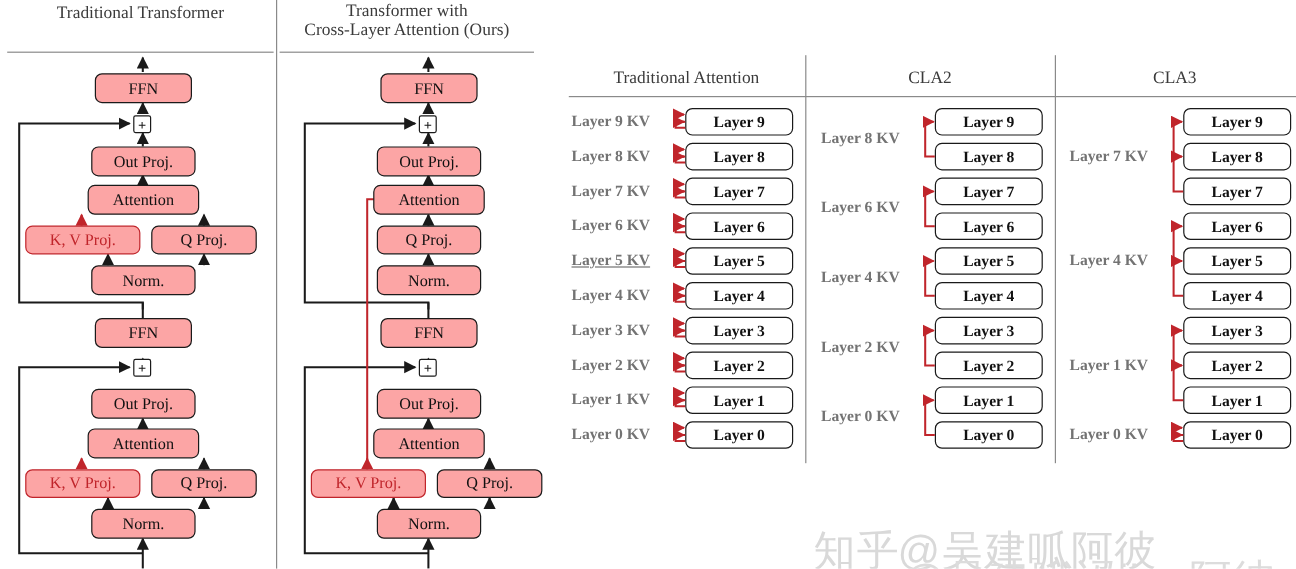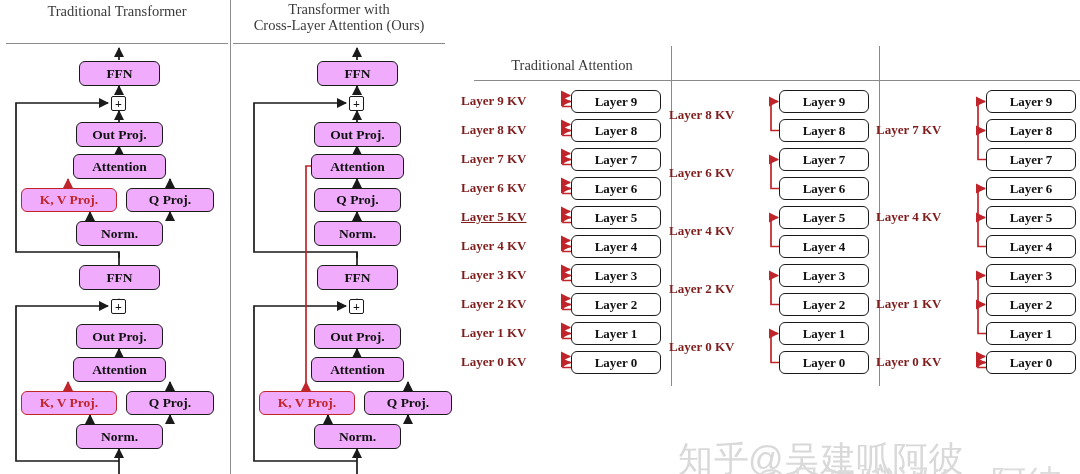--- a/index.html
+++ b/index.html
@@ -17,23 +17,23 @@
     position:absolute;text-align:center;
     font-family:"Liberation Serif", serif;
     font-size:14.5px;color:#3b3b3b;line-height:16px;
     white-space:pre-line;
   }
 
   
   .tbox{
     position:absolute;box-sizing:border-box;
     border:1.6px solid #1a1a1a;border-radius:6px;
-    background:#f0abfc;
-    font-family:"Liberation Serif", serif;
-    font-weight:bold;font-size:13.5px;color:#111111;
+    background:#fca5a5;
+    font-family:"Liberation Serif", serif;
+    font-weight:normal;font-size:13.5px;color:#111111;
     display:flex;align-items:center;justify-content:center;
     white-space:nowrap;
   }
   .tbox.red{border-color:#c0252b;color:#c0252b;}
 
   .plusbox{
     position:absolute;box-sizing:border-box;
     border:1.6px solid #1a1a1a;background:#ffffff;
     width:15px;height:15px;border-radius:2px;
     display:flex;align-items:center;justify-content:center;
@@ -49,22 +49,22 @@
     position:absolute;box-sizing:border-box;
     border:1.6px solid #1a1a1a;border-radius:6px;background:#fff;
     font-family:"Liberation Serif", serif;
     font-weight:bold;font-size:13px;color:#111;
     display:flex;align-items:center;justify-content:center;
     white-space:nowrap;
   }
   .kvlabel{
     position:absolute;
     font-family:"Liberation Serif", serif;
-    font-weight:bold;font-size:13px;color:#7f1d1d;
-    white-space:nowrap;text-align:left;
+    font-weight:bold;font-size:13px;color:#737373;
+    white-space:nowrap;text-align:center;
   }
 
   
   .watermark{
     position:absolute;
     font-family:"Liberation Sans", sans-serif;
     font-size:35px;color:#d9d9d9;white-space:nowrap;
     letter-spacing:1px;
     margin-top:40px;
   }
@@ -81,20 +81,22 @@
 
   <div class="vline" style="left:671px;top:46px;height:340px;"></div>
   <div class="vline" style="left:879px;top:46px;height:340px;"></div>
   <div class="hline" style="left:474px;top:80px;width:606px;"></div>
 
   <div class="panel-title" style="left:6px;top:3px;width:222px;">Traditional Transformer</div>
   <div class="panel-title" style="left:474px;top:57px;width:196px;">Traditional Attention</div>
 
   <div class="panel-title" style="left:233px;top:1px;width:212px;">Transformer with
 Cross-Layer Attention (Ours)</div>
+  <div class="panel-title" style="left:672px;top:57px;width:206px;">CLA2</div>
+  <div class="panel-title" style="left:880px;top:57px;width:198px;">CLA3</div>
 
   <svg class="wire" width="1080" height="474">
     <defs>
       <marker id="ah-black" markerWidth="8" markerHeight="8" refX="5.4" refY="3" orient="auto">
         <path d="M0,0 L6,3 L0,6 z" fill="#1a1a1a"></path>
       </marker>
       <marker id="ah-red" markerWidth="8" markerHeight="8" refX="5.4" refY="3" orient="auto">
         <path d="M0,0 L6,3 L0,6 z" fill="#c0252b"></path>
       </marker>
     </defs>

